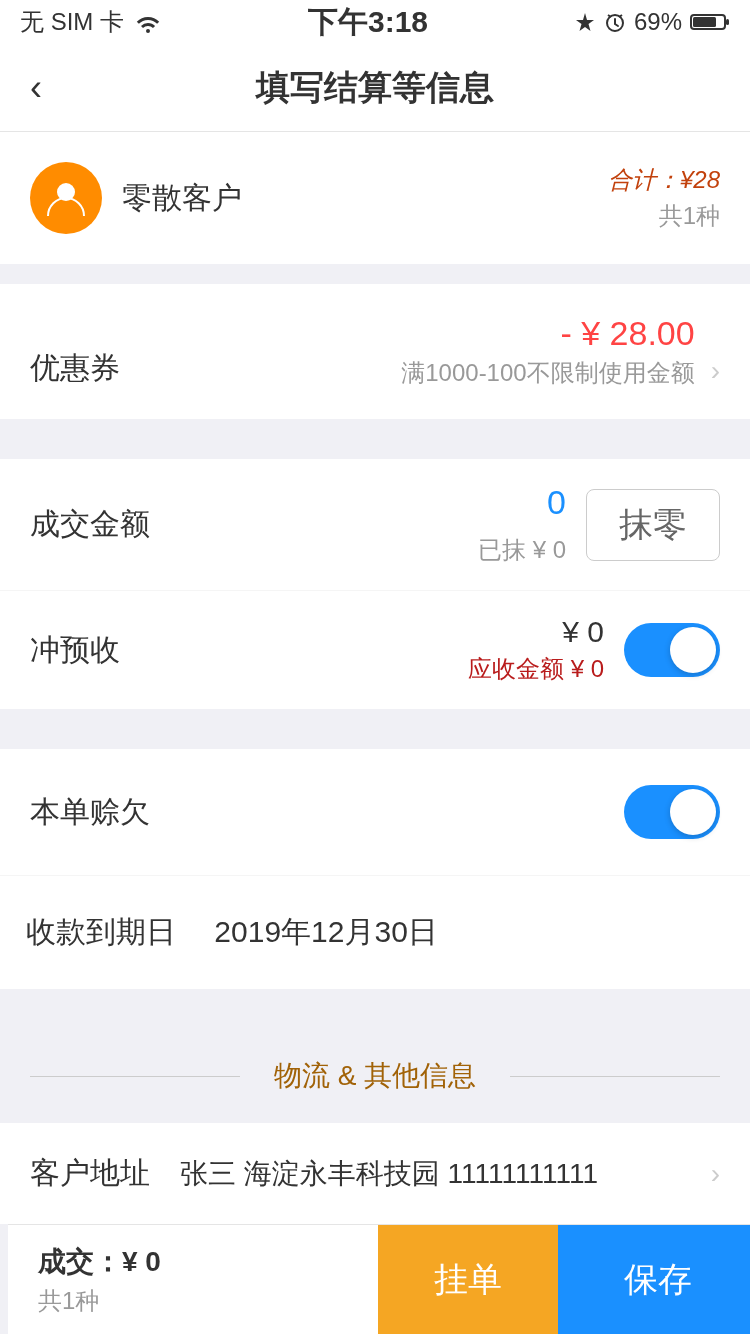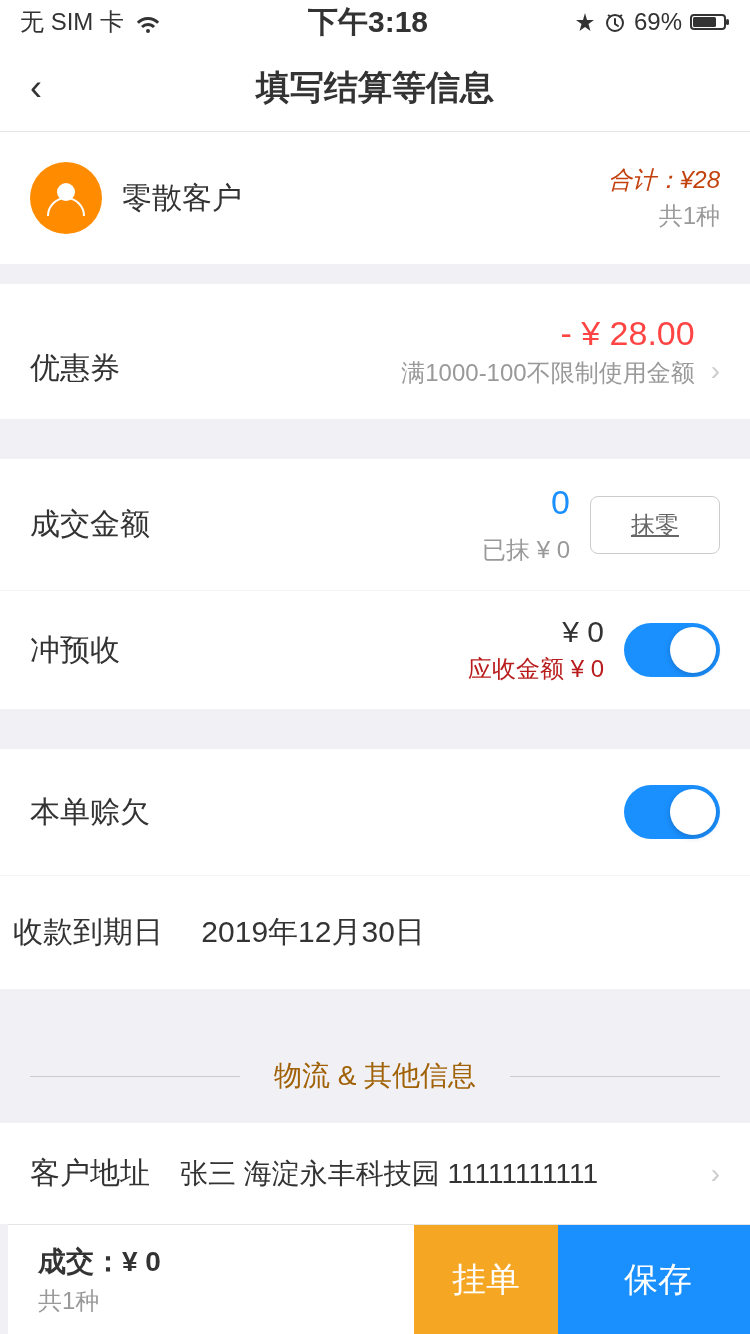--- a/index.html
+++ b/index.html
@@ -124,27 +124,26 @@
     }
     .row-label { font-size: 30px; color: #333; }
     .row-right { display: flex; align-items: center; gap: 20px; text-align: right; }
     .row-value-blue { font-size: 34px; color: #1a90ff; font-weight: 500; }
     .row-sub { font-size: 24px; color: #999; margin-top: 12px; }
 
     
     .btn-round-zero {
       border: 1px solid #ccc;
       border-radius: 8px;
-      padding: 12px 40px;
-      font-size: 24px;
+      padding: 12px 32px;
+      font-size: 34px;
       color: #666;
       background: #fff;
       cursor: pointer;
       white-space: nowrap;
-      text-decoration: underline;
     }
 
     
     .toggle-wrap {
       position: relative;
       width: 96px;
       height: 54px;
     }
     .toggle-track {
       width: 96px;
@@ -184,21 +183,21 @@
       padding: 36px 30px;
       display: flex;
       align-items: center;
       justify-content: space-between;
       margin-bottom: 0;
     }
 
     
     .due-date-row {
       background: #fff;
-      padding: 36px 13px;
+      padding: 36px 26px;
       font-size: 30px;
       color: #333;
       border-top: 1px solid #f5f5f5;
     }
 
     
     .logistics-divider {
       background: #f0f0f5;
       padding: 28px 30px;
       text-align: center;
@@ -243,21 +242,21 @@
       border-top: 1px solid #e5e5e5;
     }
     .bottom-summary {
       flex: 1;
       padding: 0 30px;
     }
     .bottom-deal { font-size: 28px; color: #333; }
     .bottom-deal span { font-weight: 600; }
     .bottom-count { font-size: 24px; color: #999; margin-top: 4px; }
     .btn-hang {
-      width: 144px;
+      width: 180px;
       height: 110px;
       background: #f5a623;
       color: #fff;
       font-size: 34px;
       font-weight: 500;
       display: flex;
       align-items: center;
       justify-content: center;
       cursor: pointer;
     }

